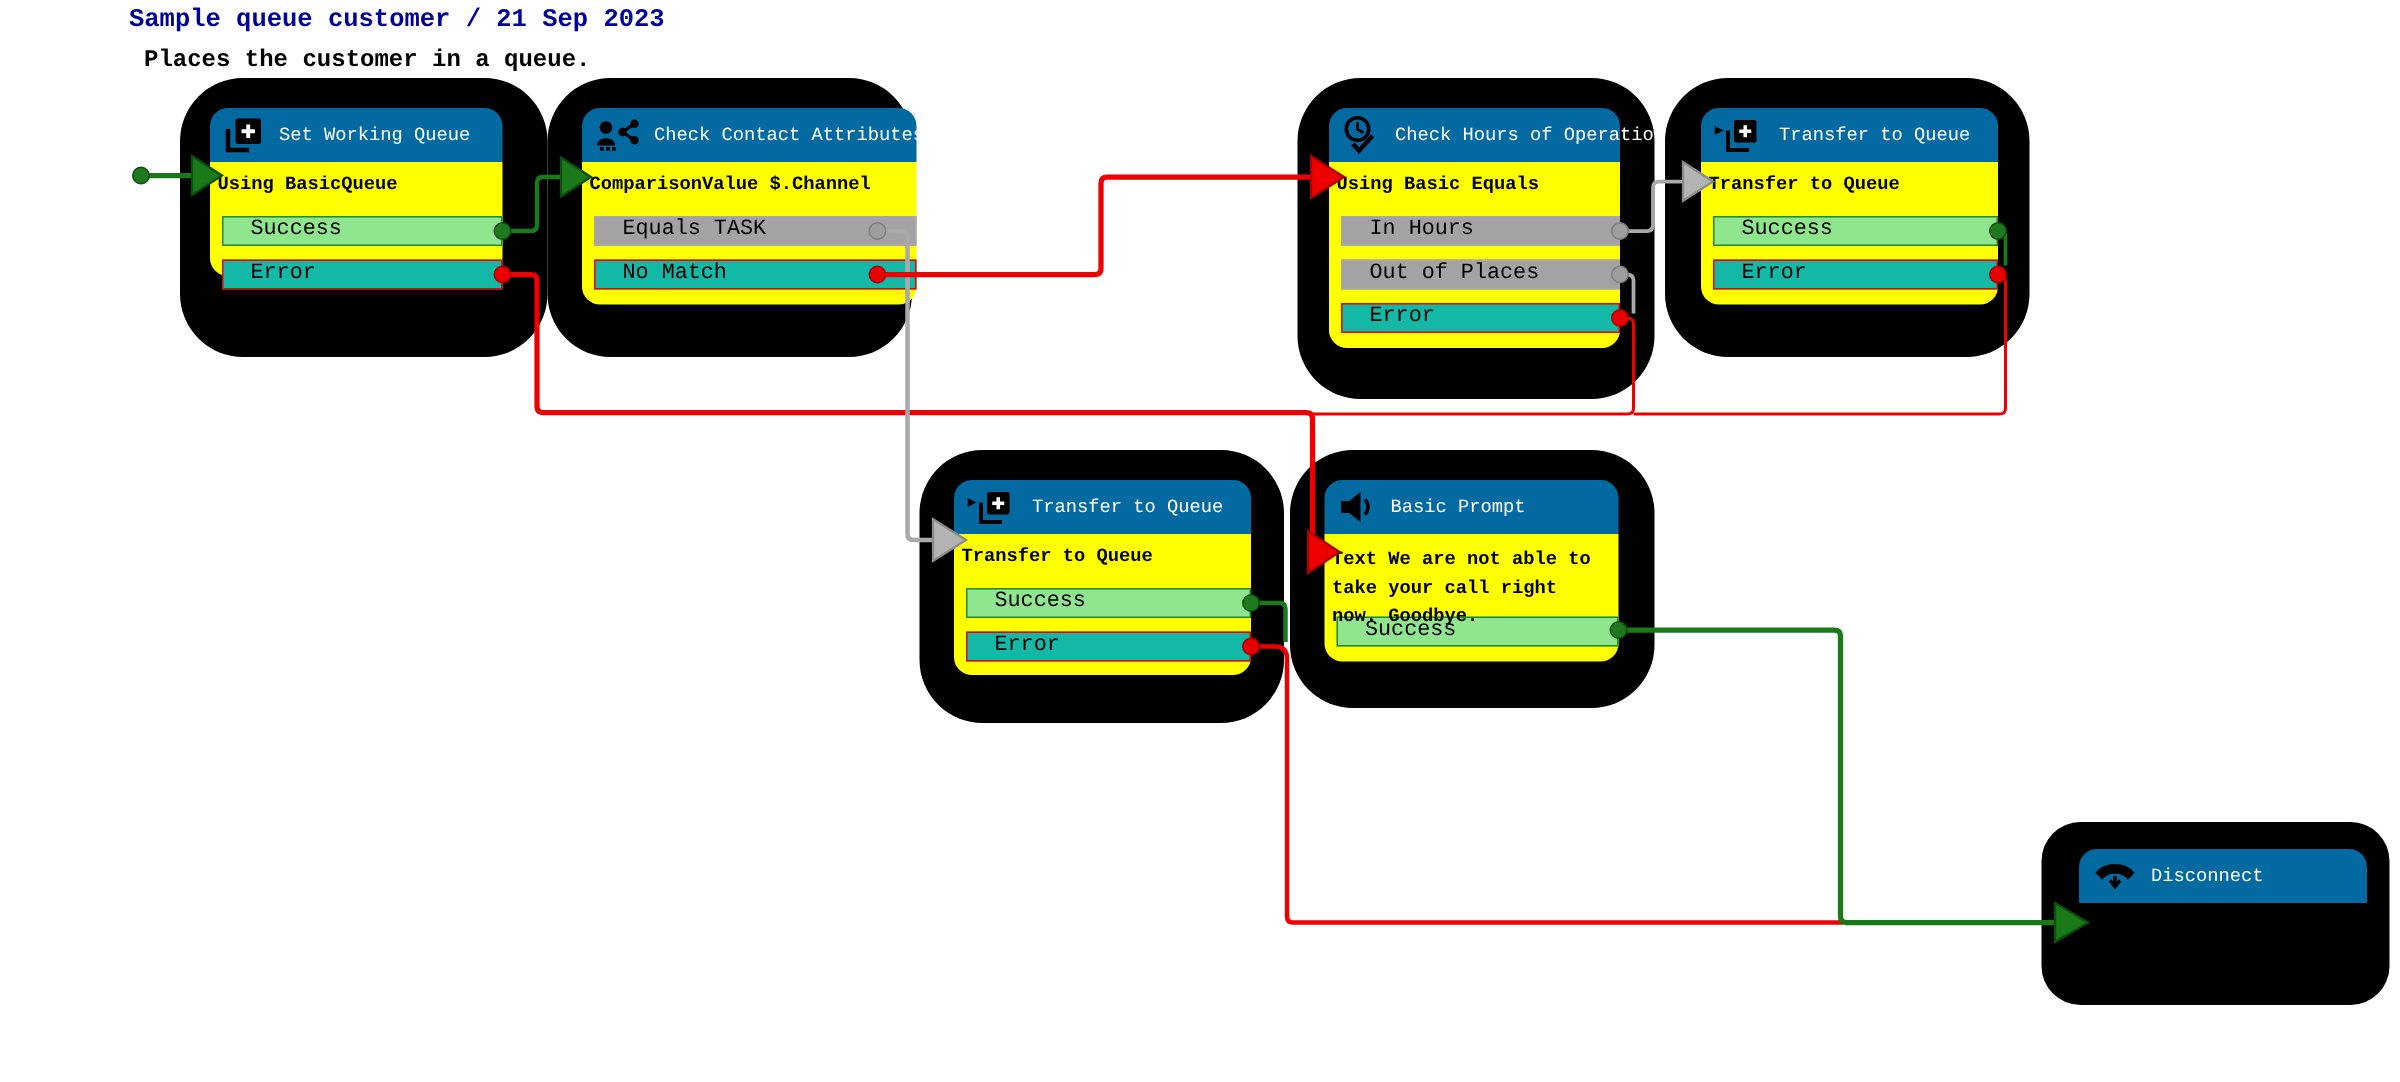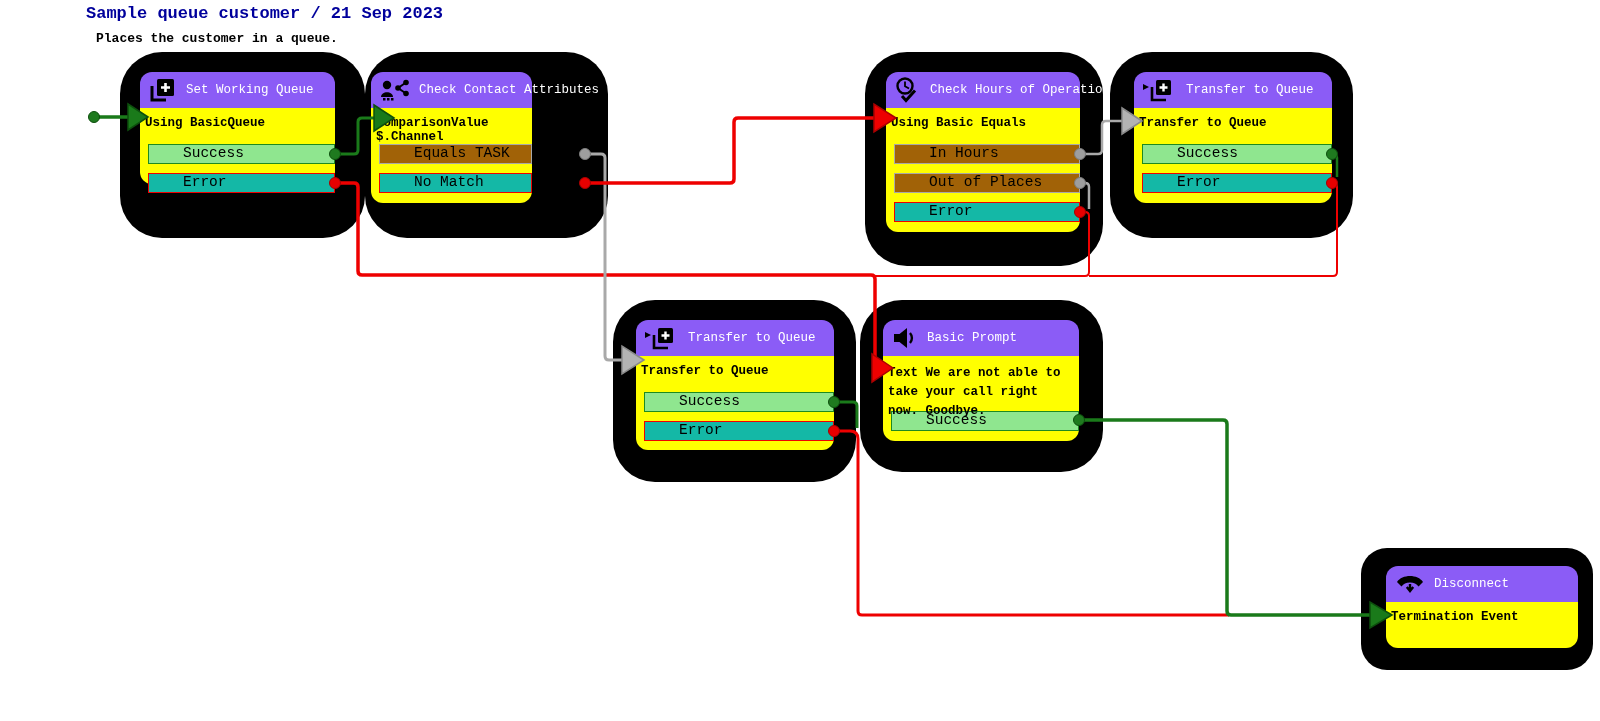--- a/index.html
+++ b/index.html
@@ -1,34 +1,34 @@
 <!DOCTYPE html>
 <html><head>
 <meta charset="utf-8">
 <style>
   html,body{margin:0;padding:0;background:#fff;}
   #canvas{position:relative;width:1600px;height:721px;overflow:hidden;
           font-family:Liberation Mono, monospace;background:#fff;margin-left:48px;}
   .page-title{position:absolute;left:38px;top:4px;font-size:17px;font-weight:bold;color:#00009C;}
-  .page-subtitle{position:absolute;left:48px;top:31px;font-size:13px;font-weight:bold;color:#000;}
+  .page-subtitle{position:absolute;left:48px;top:31px;font-size:16px;font-weight:bold;color:#000;}
 
   .node{position:absolute;background:#000;border-radius:42px;}
   .inner{position:absolute;}
-  .hdr{height:36px;background:#8b5cf6;border-radius:12px 12px 0 0;display:flex;
+  .hdr{height:36px;background:#0369a1;border-radius:12px 12px 0 0;display:flex;
        align-items:center;padding:0 8px 0 9px;gap:9px;color:#fff;font-size:12.5px;white-space:nowrap;}
   .icon{display:flex;align-items:center;}
   .body{background:#ffff00;border-radius:0 0 12px 12px;box-sizing:border-box;}
   .param{box-sizing:border-box;height:36px;padding:8px 5px 0 5px;font-size:12.5px;font-weight:bold;color:#000;}
   .param.tall{height:55px;line-height:19px;}
   .param.only{height:40px;}
   .row{box-sizing:border-box;height:20px;line-height:17px;font-size:14.5px;color:#000;
-       padding-left:34px;margin:0 0 9px 8px;border:1.5px solid;}
+       padding-left:18px;margin:0 0 9px 8px;border:1.5px solid;}
   .row.success{background:#8fe68f;border-color:#208a20;}
   .row.error{background:#14b8a6;border-color:#f00000;}
-  .row.neutral{background:#a16207;border-color:#a8a8a8;}
+  .row.neutral{background:#a3a3a3;border-color:#a8a8a8;}
 
   #wires{position:absolute;left:0;top:0;z-index:5;pointer-events:none;}
   #wires path,#wires circle,#wires polygon{pointer-events:auto;}
 </style>
 </head>
 <body>
 
 <div id="canvas">
 
   <div class="page-title">Sample queue customer / 21 Sep 2023</div>
@@ -48,21 +48,21 @@
       </div>
       <div class="body" style="height:76px;">
         <div class="param">Using BasicQueue</div>
         <div class="row success">Success</div>
         <div class="row error">Error</div>
       </div>
     </div>
   </div>
 
   <div class="node" style="left:317px;top:52px;width:243px;height:186px;">
-    <div class="inner" style="left:6px;top:20px;width:161px;">
+    <div class="inner" style="left:23px;top:20px;width:223px;">
       <div class="hdr">
         <span class="icon">
           <svg width="30" height="22" viewBox="0 0 30 22">
               <circle cx="7" cy="6" r="4.2" fill="#000"></circle>
               <path d="M1 18 c0-6.5 12-6.5 12 0 z" fill="#000"></path>
               <rect x="3" y="19" width="2.5" height="2.5" fill="#000"></rect>
               <rect x="7" y="19" width="2.5" height="2.5" fill="#000"></rect>
               <rect x="11" y="19" width="2.5" height="2.5" fill="#000"></rect>
               <path d="M18 9 L26 3.5 M18 9 L26 14.5" stroke="#000" stroke-width="2"></path>
               <circle cx="18" cy="9" r="2.8" fill="#000"></circle>
@@ -164,23 +164,20 @@
   <div class="node" style="left:1313px;top:548px;width:232px;height:122px;border-radius:26px;">
     <div class="inner" style="left:25px;top:18px;width:192px;">
       <div class="hdr">
         <span class="icon">
           <svg width="30" height="22" viewBox="0 0 30 22">
               <path d="M2 9 C7 1 23 1 28 9 l-4.5 4.5 c-2-2.8-4.5-4-8.5-4 s-6.5 1.2-8.5 4 z" fill="#000"></path>
               <path d="M15 11 v6 M11.8 14 l3.2 4 3.2-4" stroke="#000" stroke-width="2.4" fill="none"></path>
             </svg>
         </span>
         <span>Disconnect</span>
-      </div>
-      <div class="body" style="height:46px;">
-        <div class="param only">Termination Event</div>
       </div>
     </div>
   </div>
 
   <svg id="wires" width="1600" height="721" viewBox="0 0 1600 721">
     <g fill="none" stroke-linejoin="round" stroke-linecap="butt">
 
       <path d="M 46 117 H 82" stroke="#1a7a1a" stroke-width="3.5"></path>
 
       <path d="M 287 154 H 306 Q 310 154 310 150 V 122 Q 310 118 314 118 H 328" stroke="#1a7a1a" stroke-width="3"></path>

